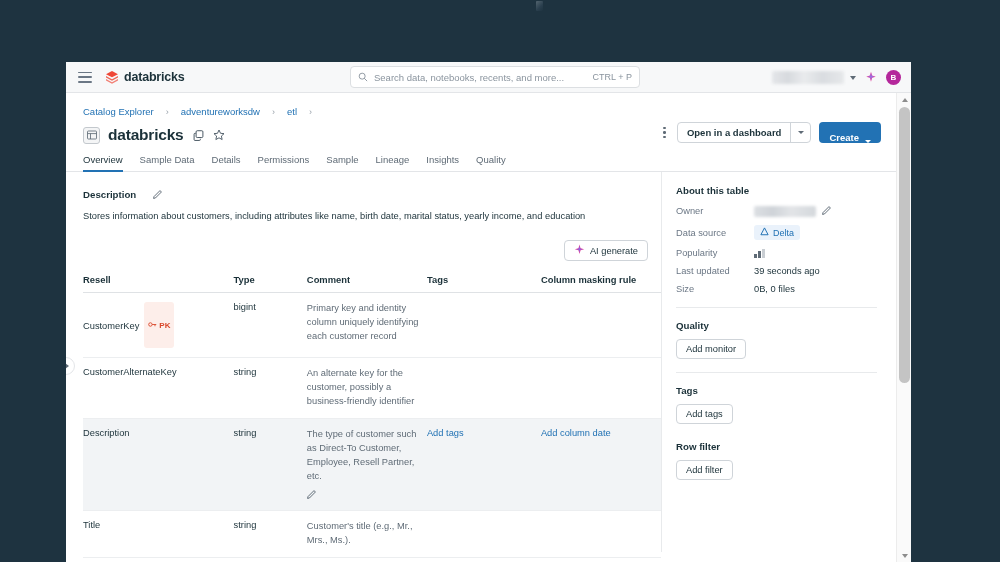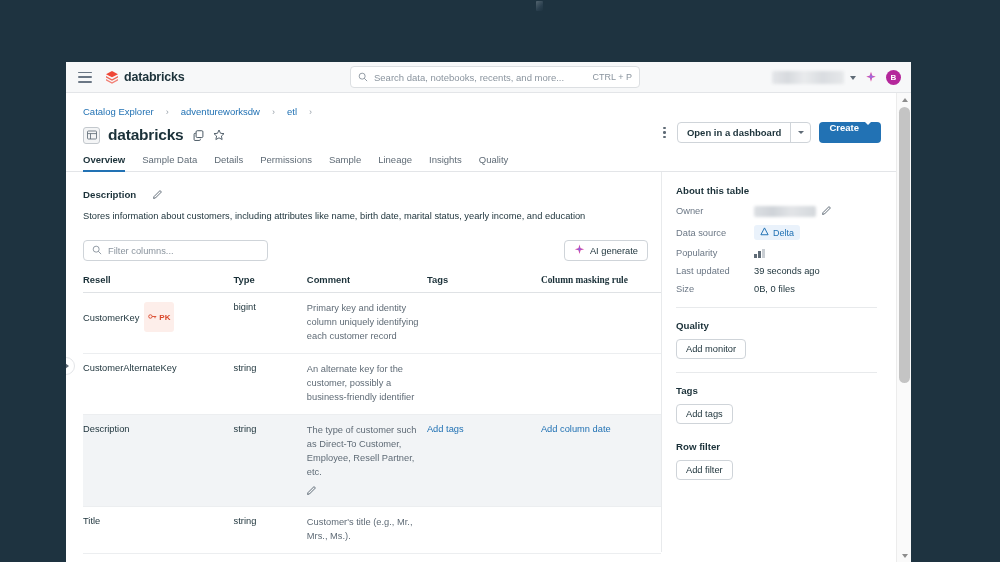--- a/index.html
+++ b/index.html
@@ -96,29 +96,29 @@
   .page-title { font-size: 15.5px; font-weight: 700; color: #1b3139; letter-spacing: -0.2px; }
   .ti-btn { margin-left: 9px; cursor: pointer; display: flex; align-items: center; }
 
   .title-actions { position: absolute; right: 15px; top: 5px; display: flex; align-items: center; gap: 8px; font-weight: bold; }
   .kebab { display: flex; flex-direction: column; gap: 2px; padding: 4px 3px; cursor: pointer; }
   .kebab span { width: 2.5px; height: 2.5px; border-radius: 50%; background: #5f6b76; display:block;}
   .btn-split { display: flex; height: 21px; border: 1px solid #cfd4d9; border-radius: 4px; overflow: hidden; background:#fff;}
   .btn-split .main { padding: 0 9px; display: flex; align-items: center; font-size: 9.5px; color: #1b3139; cursor: pointer; }
   .btn-split .divider { width: 1px; background: #cfd4d9; }
   .btn-split .arr { width: 19px; display: flex; align-items: center; justify-content: center; cursor: pointer; }
-  .btn-primary { height: 21px; background: #2272b4; border-radius: 4px; display: flex; align-items: flex-start;
+  .btn-primary { height: 21px; background: #2272b4; border-radius: 4px; display: flex; align-items: flex-end;
     gap: 6px; padding: 0 10px; color: #fff; font-size: 9.5px; cursor: pointer; }
   .caret-w { width:0;height:0;border-left:3.2px solid transparent;border-right:3.2px solid transparent;border-top:3.8px solid #fff;}
   .caret-d { width:0;height:0;border-left:3.2px solid transparent;border-right:3.2px solid transparent;border-top:3.8px solid #5f6b76;}
 
   
   .tabs { display: flex; gap: 17px; padding: 10px 0 0 17px; border-bottom: 1px solid #e3e5e8; position: relative; }
   .tab { font-size: 9.5px; color: #5f6b76; padding-bottom: 6px; cursor: pointer; position: relative; }
-  .tab.active { color: #1b3139; font-weight: 700; }
+  .tab.active { color: #1b3139; font-weight: 400; }
   .tab.active:after { content: ""; position: absolute; left: 0; right: 0; bottom: -1px; height: 2px; background: #2272b4; }
 
   
   .main { display: flex; align-items: flex-start; }
   .leftcol { width: 595px; padding: 13px 0 0 17px; }
   .rightcol { width: 230px; padding: 13px 14px 0 14px; border-left: 1px solid #e8eaec; min-height: 380px; }
 
   .desc-head { display: flex; align-items: center; gap: 17px; }
   .desc-title { font-size: 9.7px; font-weight: 700; color: #1b3139; }
   .desc-body { font-size: 9.3px; color: #1b3139; margin-top: 7px; line-height: 1.45; }
@@ -133,31 +133,31 @@
   
   table.cols { width: 578px; border-collapse: collapse; margin-top: 13px; table-layout: fixed; }
   table.cols th {
     text-align: left; font-size: 9.4px; font-weight: 700; color: #1b3139;
     padding: 0 0 7px 0; border-bottom: 1px solid #dfe2e5;
   }
   table.cols th.c1 { width: 148px; }
   table.cols th.c2 { width: 72px; }
   table.cols th.c3 { width: 118px; }
   table.cols th.c4 { width: 112px; }
-  table.cols th.c5 { width: 118px; font-family: Liberation Serif, serif; }
+  table.cols th.c5 { width: 118px; }
   table.cols td { vertical-align: top; padding: 9px 8px 9px 0; border-bottom: 1px solid #eceef0; font-size: 9.3px; }
   table.cols tr.hl td { background: #f2f4f6; }
   .cname { color: #1b3139; }
   .ctype { color: #1b3139; }
   .ccomment { color: #5f6b76; line-height: 1.5; }
   .link { color: #2272b4; cursor: pointer; }
   .pk-badge {
     display: inline-flex; align-items: center; gap: 2px; margin-left: 5px;
     background: #fdeeea; color: #d9472b; font-size: 8px; font-weight: 600;
-    padding: 10px 4px; border-radius: 3px; vertical-align: 1px;
+    padding: 18px 4px; border-radius: 3px; vertical-align: 1px;
   }
   .row-edit { margin-top: 5px; cursor: pointer; display:inline-block;}
 
   
   .rp-title { font-size: 9.7px; font-weight: 700; color: #1b3139; margin-bottom: 9px; }
   .rp-row { display: flex; align-items: center; margin-bottom: 8px; }
   .rp-key { width: 78px; font-size: 9.3px; color: #6b7785; flex: 0 0 78px; }
   .rp-val { font-size: 9.3px; color: #1b3139; display: flex; align-items: center; gap: 6px; }
   .owner-blur { width: 62px; height: 11px; border-radius: 2px;
     background: linear-gradient(90deg,#dcdfe3 0%,#cfd3d8 30%,#e2e4e7 60%,#d4d8dc 100%); filter: blur(1.4px); }
@@ -312,29 +312,20 @@
               <span class="desc-title">Description</span>
               <span>
                 <svg width="10" height="10" viewBox="0 0 12 12">
                   <path d="M1.2 9.1 8.4 1.9l1.7 1.7-7.2 7.2-2.2.5z" fill="none" stroke="#3b4a57" stroke-width="0.95" stroke-linejoin="round"></path>
                 </svg>
               </span>
             </div>
             <div class="desc-body">Stores information about customers, including attributes like name, birth date, marital status, yearly income, and education</div>
 
             <div class="filterrow">
-              <div class="filterbox">
-                <span>
-                  <svg width="10" height="10" viewBox="0 0 12 12">
-                    <circle cx="5" cy="5" r="3.6" fill="none" stroke="#8a949e" stroke-width="1.1"></circle>
-                    <line x1="7.7" y1="7.7" x2="10.6" y2="10.6" stroke="#8a949e" stroke-width="1.1" stroke-linecap="round"></line>
-                  </svg>
-                </span>
-                <span>Filter columns...</span>
-              </div>
               <div class="ai-btn">
                 <span>
                   <svg width="11" height="11" viewBox="0 0 14 14">
                     <path d="M7 0.6 8.35 5.25 13 6.6 8.35 7.95 7 12.6 5.65 7.95 1 6.6 5.65 5.25z" fill="#e0439c"></path>
                     <path d="M7 2.4 7.85 5.75 11.2 6.6 7.85 7.45 7 10.8 6.15 7.45 2.8 6.6 6.15 5.75z" fill="#8a63e0"></path>
                   </svg>
                 </span>
                 <span>AI generate</span>
               </div>
             </div>

